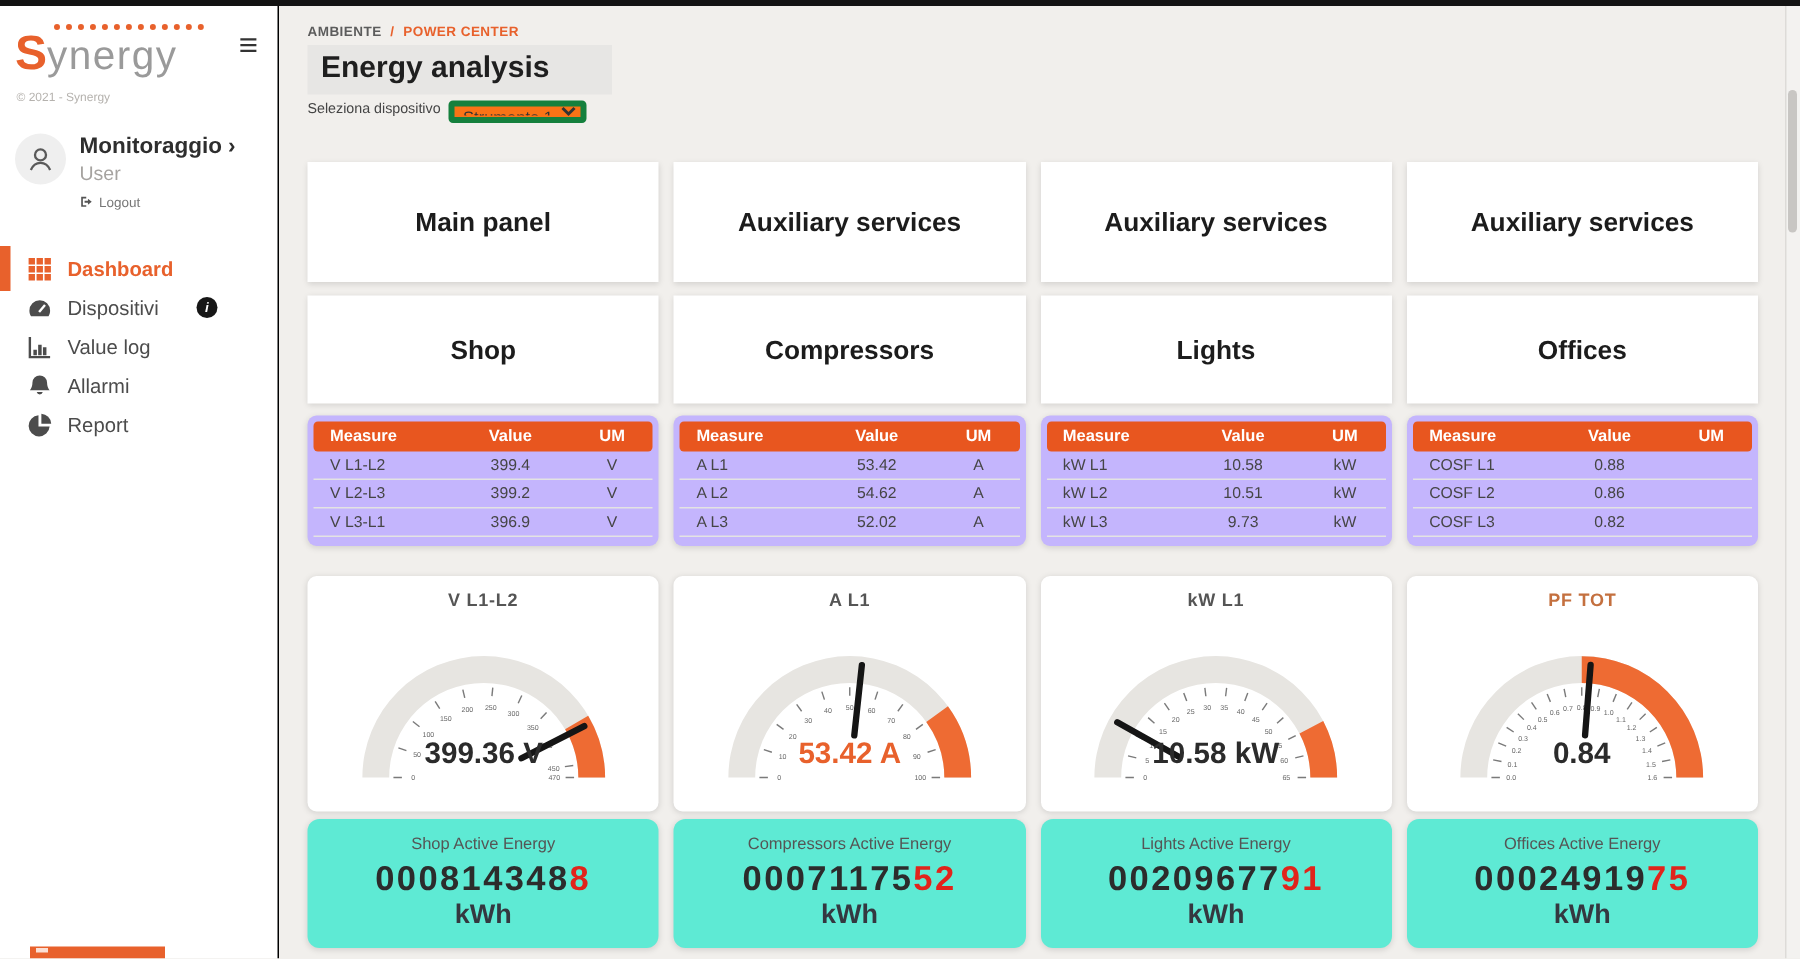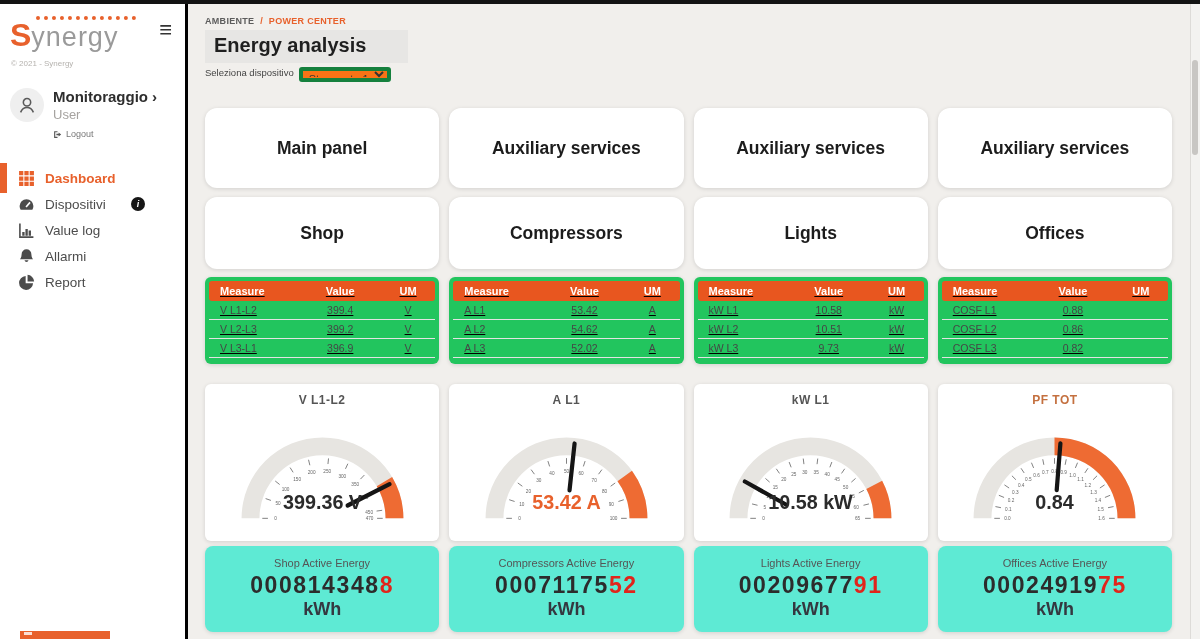--- a/index.html
+++ b/index.html
@@ -2,21 +2,21 @@
 <html><head>
 <meta charset="utf-8">
 <style>
   html,body{margin:0;padding:0;}
   body{width:1200px;height:639px;overflow:hidden;background:#f1efec;
        font-family:"Liberation Sans", sans-serif; position:relative;}
   .topbar{position:absolute;top:0;left:0;width:1200px;height:4px;background:#131313;z-index:30;}
 
   
   .sidebar{position:absolute;top:4px;left:0;width:185px;height:635px;background:#ffffff;
-           border-right:3px solid #000000;z-index:10;}
+           border-right:1px solid #000000;z-index:10;}
   .logo-wrap{padding:10px 0 0 10px;position:relative;}
   .logo-dots{width:100px;border-top:4px dotted #e8612c;margin:2px 0 0 26px;}
   .logo-text{line-height:30px;}
   .logo-s{color:#e8612c;font-size:32px;font-weight:bold;}
   .logo-rest{color:#9a9a9a;font-size:27px;letter-spacing:1px;}
   .hamburger{position:absolute;top:16px;right:13px;font-size:22px;color:#333;cursor:pointer;line-height:20px;}
   .copyright{font-size:8px;color:#b5b2ae;margin:3px 0 0 11px;}
 
   .user-block{margin:20px 0 0 10px;display:flex;align-items:flex-start;}
   .avatar{width:34px;height:34px;border-radius:50%;background:#efefef;color:#5a5a5a;
@@ -56,29 +56,29 @@
               padding:4px 42px 6px 9px;margin-top:4px;}
   .device-row{margin-top:4px;display:flex;}
   .device-label{font-size:9.5px;color:#444;}
   .device-select{margin-left:5px;font-size:11px;color:#333;background:#f97316;
                  border:4px solid #15803d;border-radius:3px;padding:1px 2px;height:15px;
                  font-family:"Liberation Sans",sans-serif;}
 
   .grid4{display:grid;grid-template-columns:repeat(4,1fr);gap:10px;}
   .btn-row1{margin-top:26px;}
   .btn-row2{margin-top:9px;}
-  .panel-btn{background:#fff;border-radius:12px;box-shadow:0 1px 4px rgba(0,0,0,.13);
+  .panel-btn{background:#fff;border-radius:0;box-shadow:0 1px 4px rgba(0,0,0,.13);
              display:flex;align-items:center;justify-content:center;
              font-size:17.5px;font-weight:bold;color:#1c1c1c;cursor:pointer;}
   .btn-row1 .panel-btn{height:80px;}
   .btn-row2 .panel-btn{height:72px;text-align:right;}
 
   .tables-grid{margin-top:8px;}
-  .table-card{background:#22c55e;border-radius:6px;box-shadow:0 1px 4px rgba(0,0,0,.13);
-              padding:4px 4px 2px 4px;height:87px;box-sizing:border-box;text-decoration:underline;}
+  .table-card{background:#c4b5fd;border-radius:6px;box-shadow:0 1px 4px rgba(0,0,0,.13);
+              padding:4px 4px 2px 4px;height:87px;box-sizing:border-box;}
   .t-head{display:grid;grid-template-columns:40% 36% 24%;background:#e8561f;color:#fff;
           font-size:11px;font-weight:bold;border-radius:3px;padding:4px 0;}
   .t-head .c0{padding-left:11px;}
   .t-head .c1,.t-head .c2{text-align:center;}
   .t-row{display:grid;grid-template-columns:40% 36% 24%;font-size:10.5px;color:#454545;
          padding:3px 0 3px 0;border-bottom:1px solid #e3e3e3;}
   .t-row .c0{padding-left:11px;}
   .t-row .c1,.t-row .c2{text-align:center;}
 
   .gauges-grid{margin-top:20px;}

